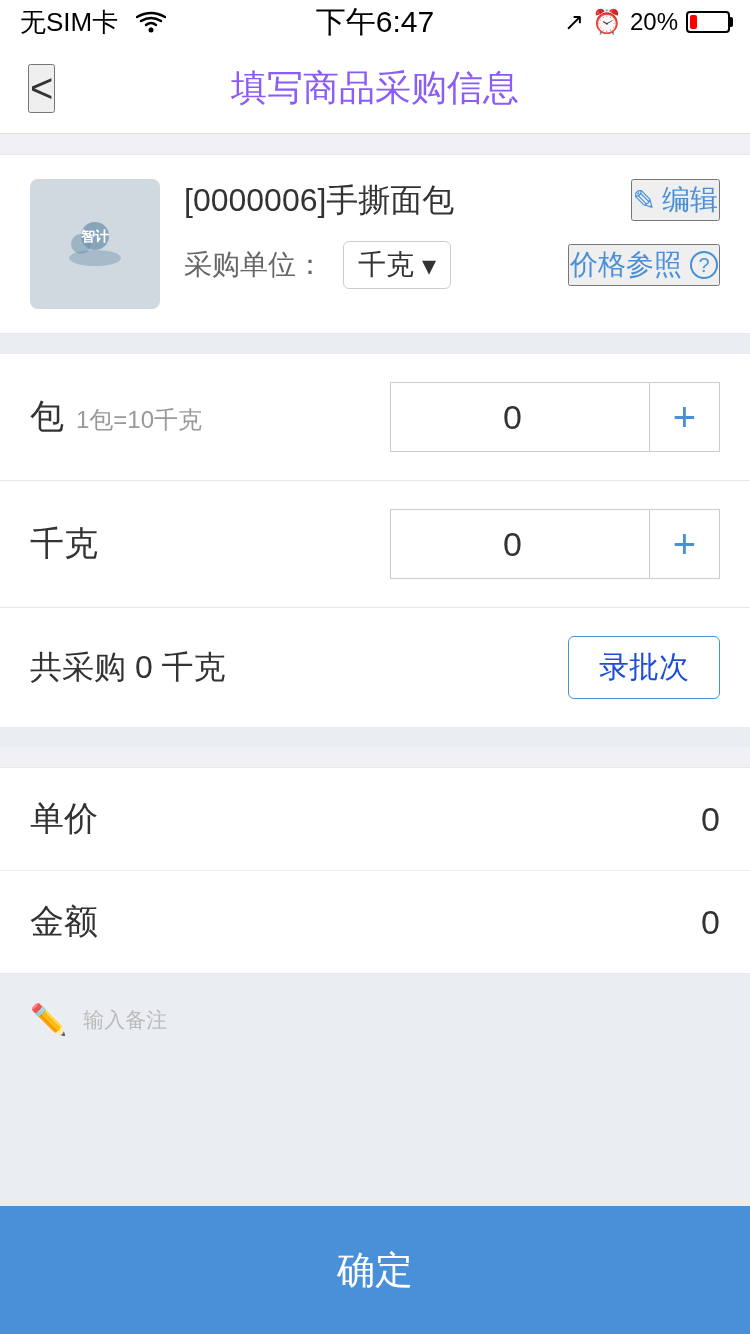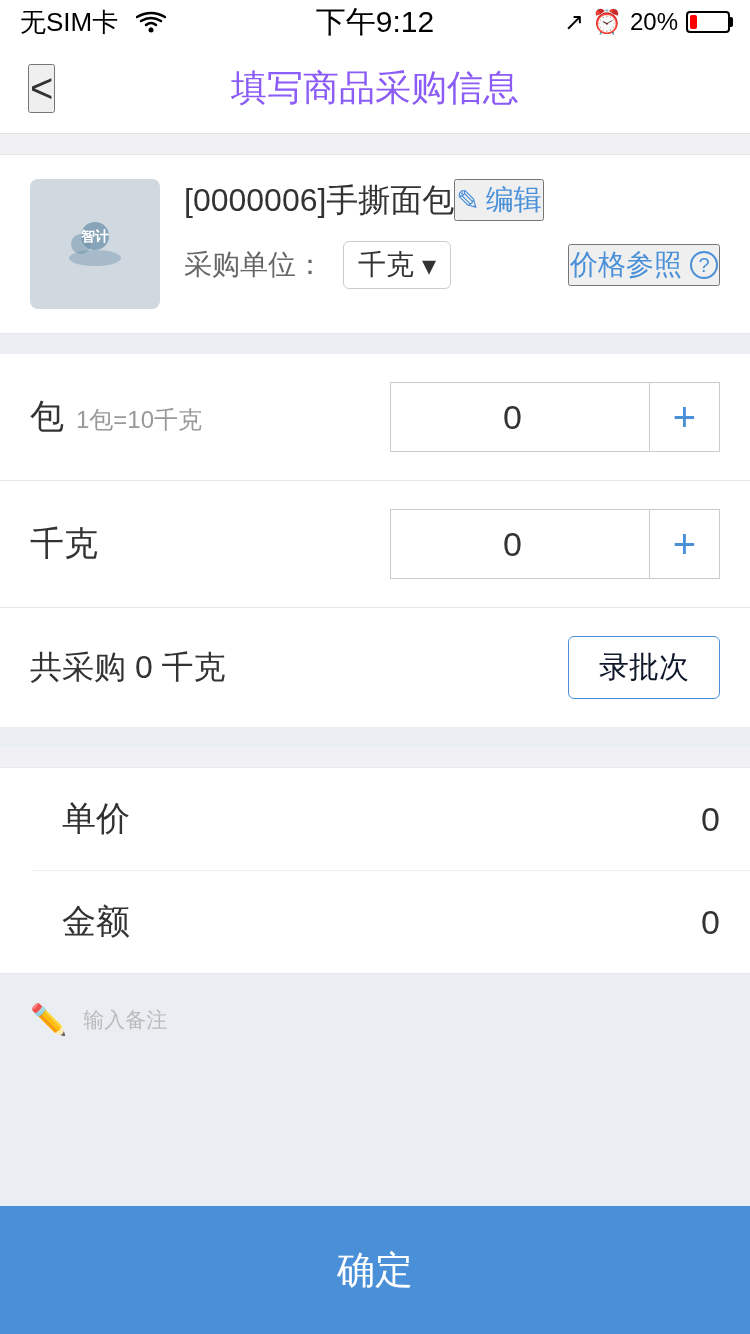--- a/index.html
+++ b/index.html
@@ -135,20 +135,21 @@
       font-family: Liberation Mono, monospace;
     }
     .product-info {
       flex: 1;
       display: flex;
       flex-direction: column;
       gap: 18px;
     }
     .product-header {
       display: flex;
+      justify-content: space-between;
       align-items: flex-start;
     }
     .product-name {
       font-size: 32px;
       color: #333;
       font-weight: 500;
     }
     .edit-btn {
       font-size: 28px;
       color: #4a90d9;
@@ -268,32 +269,31 @@
     }
     .summary-text {
       font-size: 32px;
       color: #333;
     }
     .batch-btn {
       border: 1px solid #4a90d9;
       border-radius: 6px;
       padding: 10px 30px;
       font-size: 30px;
-      color: #0f172a;
+      color: #1d4ed8;
       background: #fff;
       cursor: pointer;
     }
 
     
     .price-section {
       background: #fff;
       margin-top: 20px;
       border-top: 1px solid #e8e8e8;
       border-bottom: 1px solid #e8e8e8;
-      padding-left: 32px;
     }
     .price-row {
       display: flex;
       align-items: center;
       justify-content: space-between;
       padding: 28px 30px;
       border-bottom: 1px solid #f0f0f0;
     }
     .price-row:last-child {
       border-bottom: none;
@@ -360,21 +360,21 @@
   <div class="status-bar-left">
     <span>无SIM卡</span>
     <svg width="30" height="22" viewBox="0 0 30 22">
       <path d="M15 18 Q15 18 15 18" stroke="#000" stroke-width="3" fill="none" stroke-linecap="round"></path>
       <path d="M10 14 Q15 10 20 14" stroke="#000" stroke-width="2.5" fill="none" stroke-linecap="round"></path>
       <path d="M5 10 Q15 4 25 10" stroke="#000" stroke-width="2.5" fill="none" stroke-linecap="round"></path>
       <path d="M1 6 Q15 -2 29 6" stroke="#000" stroke-width="2.5" fill="none" stroke-linecap="round"></path>
       <circle cx="15" cy="19" r="2.5" fill="#000"></circle>
     </svg>
   </div>
-  <div class="status-bar-center">下午9:12</div>
+  <div class="status-bar-center">下午6:47</div>
   <div class="status-bar-right">
     <span>↗</span>
     <span>⏰</span>
     <span>20%</span>
     <div class="battery">
       <div class="battery-body">
         <div class="battery-fill"></div>
       </div>
     </div>
   </div>

